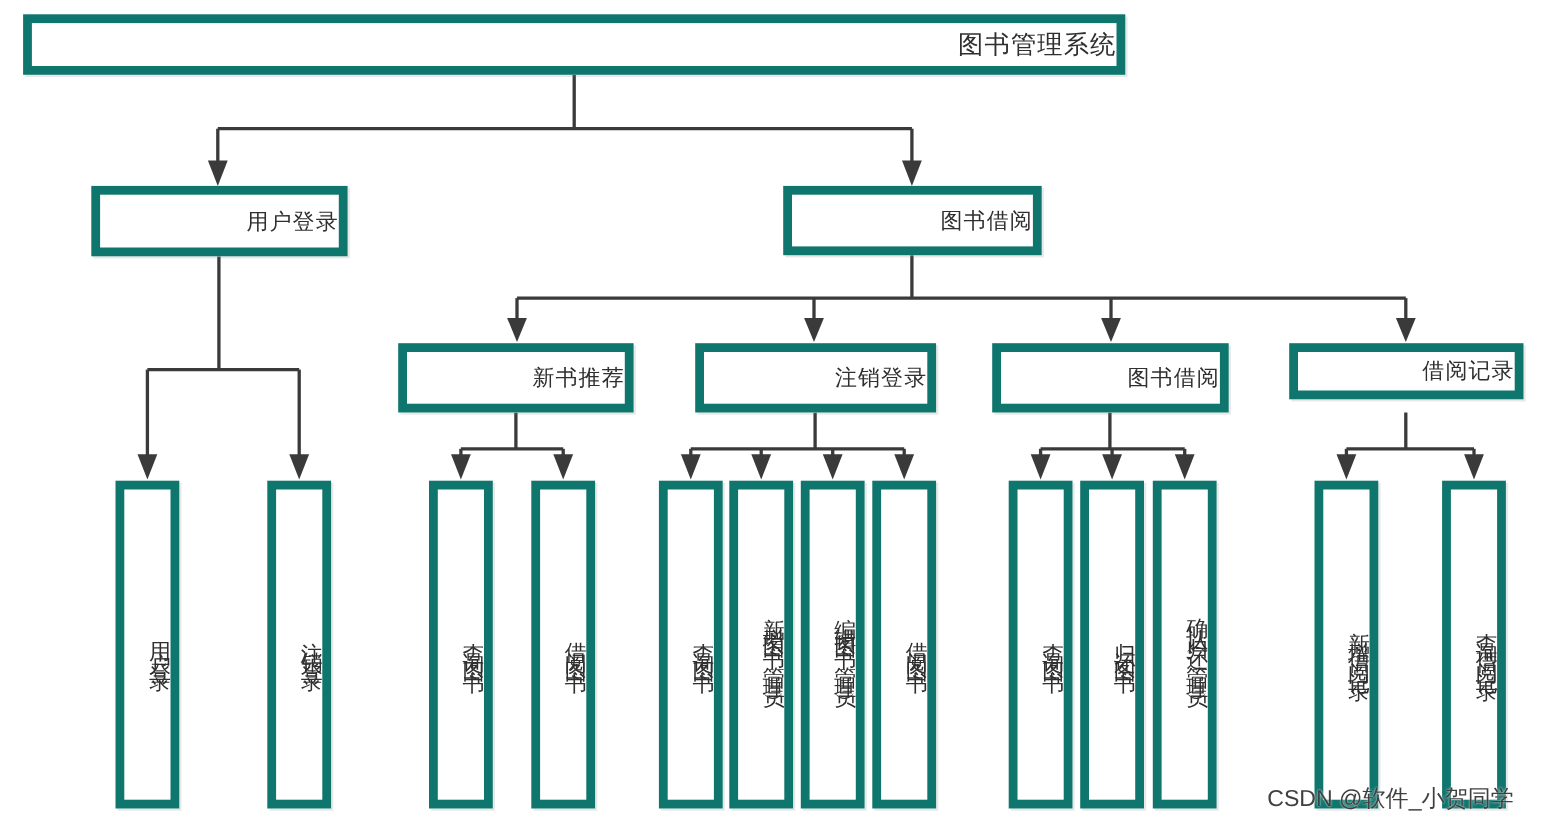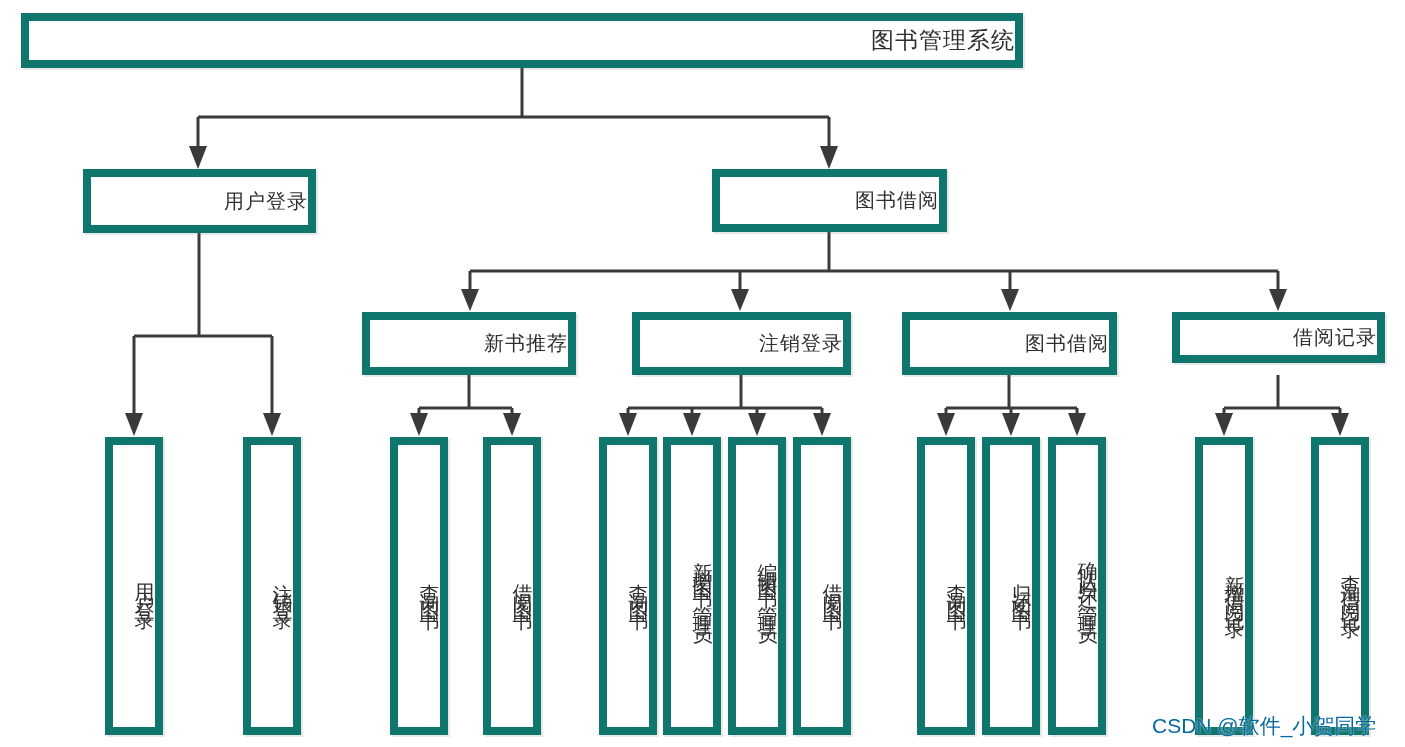--- a/index.html
+++ b/index.html
@@ -32,21 +32,21 @@
     text-orientation:mixed;
     font-size:20px;
     line-height:1;
     letter-spacing:9px;
     white-space:normal;
   }
   .watermark{
     position:absolute;
     left:1152px;top:712px;
     font-size:21px;
-    color:#0369a1;
+    color:#404040;
     text-shadow:0 0 2px #ffffff;
     white-space:nowrap;
     z-index:6;
   }
 </style>
 </head>
 <body>
 
 <div id="canvas">
 

